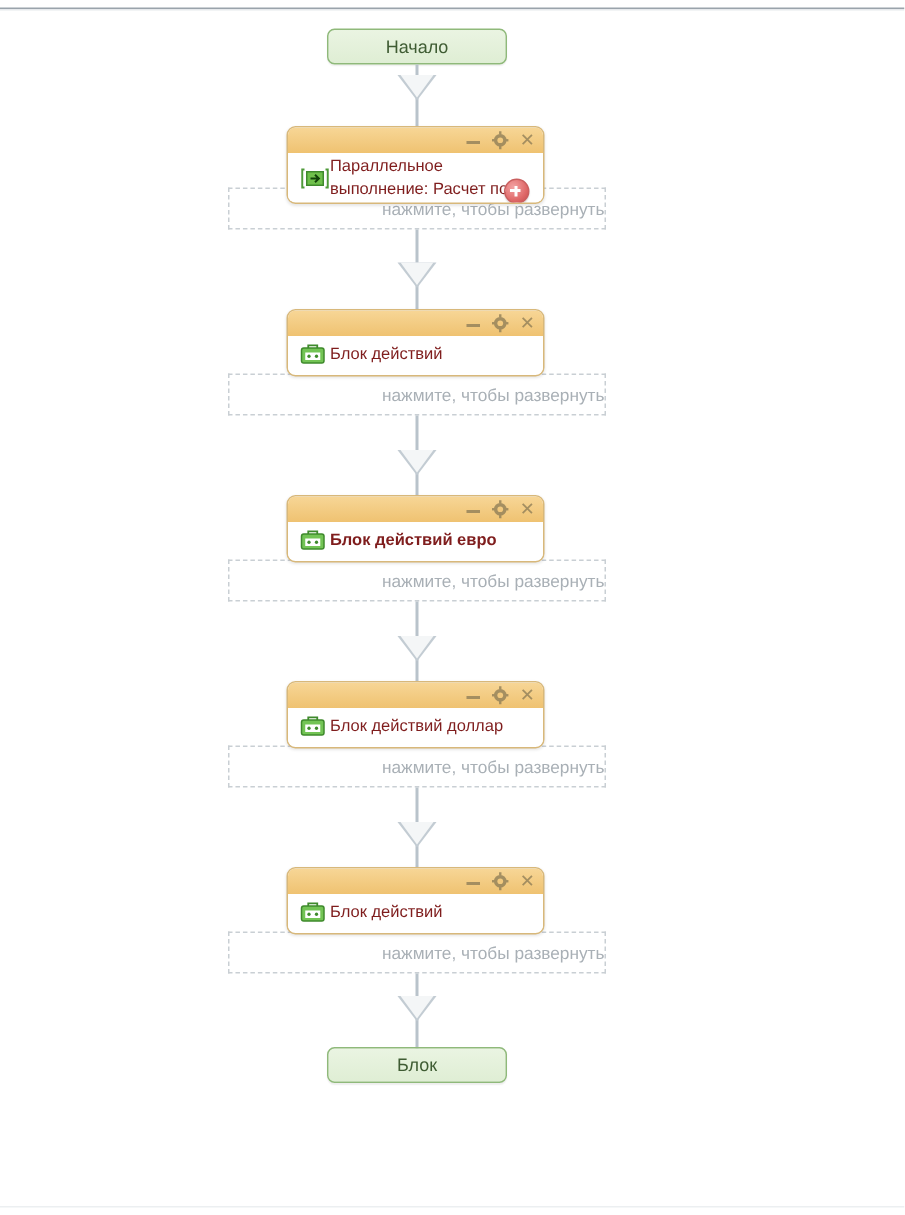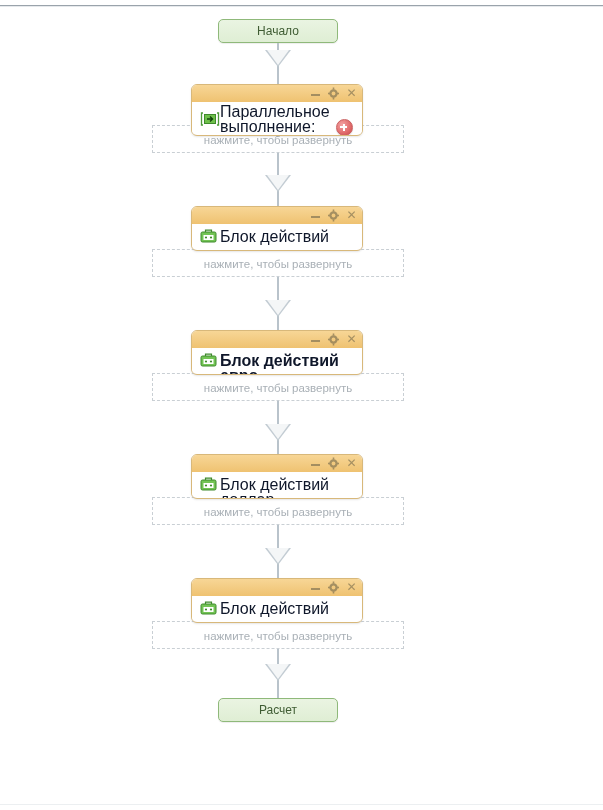--- a/index.html
+++ b/index.html
@@ -86,21 +86,21 @@
   
   .dashed-region {
     position: absolute;
     box-sizing: border-box;
     border: 1px dashed #c9cfd4;
     background: transparent;
   }
   .expand-hint {
     position: absolute;
     width: 100%;
-    text-align: center;
+    text-align: right;
     color: #a9b0b6;
     font-size: 11.5px;
     line-height: 14px;
   }
 
   
   .card {
     position: absolute;
     box-sizing: border-box;
     background: #ffffff;
@@ -159,22 +159,22 @@
     height: calc(100% - 18px);
   }
   .card-icon {
     position: absolute;
     left: 8px;
     width: 16px;
     height: 15px;
   }
   .card-label {
     position: absolute;
-    color: #0f172a;
-    font-size: 16px;
+    color: #7f1d1d;
+    font-size: 11px;
     line-height: 15px;
   }
   .plus-btn {
     position: absolute;
     width: 15px;
     height: 15px;
     border-radius: 50%;
     background: radial-gradient(circle at 35% 32%, #f3a4a4 0%, #e06a6a 60%, #c44a4a 100%);
     border: 1px solid #c95f5f;
     cursor: pointer;
@@ -443,16 +443,16 @@
     </div>
   </div>
 
   <div class="conn-line" style="left:277px; top:649px; height:50px;"></div>
   <div class="arrow-wrap" style="left:265px; top:664px;">
     <div class="arrow-outer"></div>
       <div class="arrow-inner"></div>
   </div>
 
   <div class="terminator" style="left:218px; top:698px; width:120px;">
-    <span>Расчет</span>
+    <span>Блок</span>
   </div>
 
 </div>
 
 </body></html>

